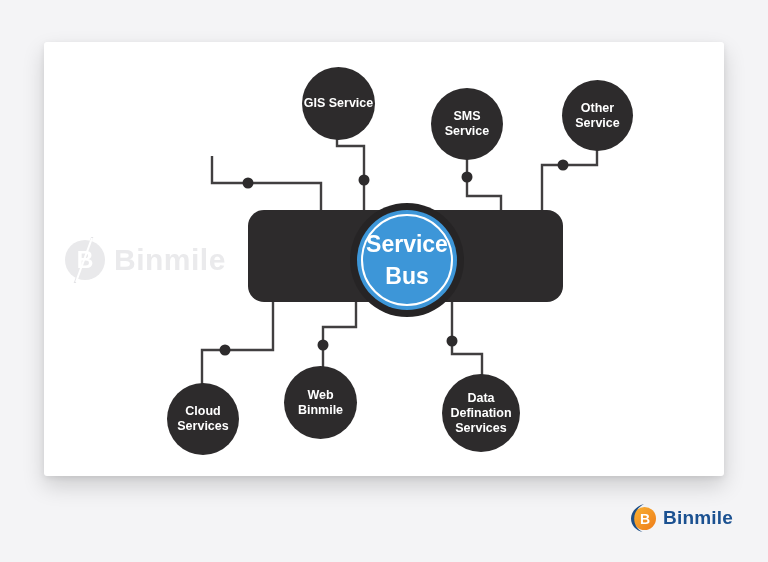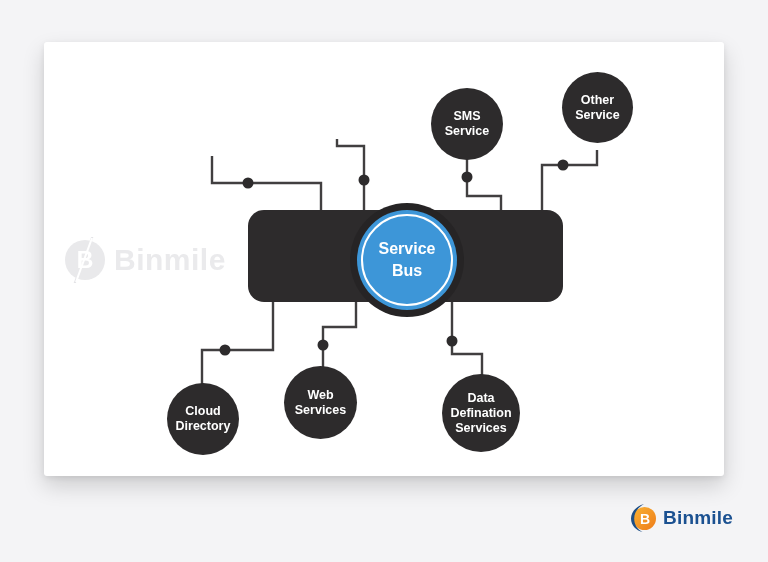--- a/index.html
+++ b/index.html
@@ -65,41 +65,41 @@
   .bus-circle-ring {
     position: absolute;
     inset: 11px;
     border: 2.5px solid #ffffff;
     border-radius: 50%;
     pointer-events: none;
   }
   .bus-label {
     color: #ffffff;
     font-weight: bold;
-    font-size: 16px;
+    font-size: 23px;
     line-height: 1.4;
     width: 84px;
   }
   .node {
     position: absolute;
     border-radius: 50%;
     background: #2d2b2c;
     color: #ffffff;
     display: flex;
     align-items: center;
     justify-content: center;
     text-align: center;
     font-weight: bold;
     font-size: 12.5px;
     line-height: 1.2;
   }
   .node-directory { left: 176px; top: 84px;  width: 73px; height: 73px; }
   .node-gis       { left: 302px; top: 67px;  width: 73px; height: 73px; }
   .node-sms       { left: 431px; top: 88px;  width: 72px; height: 72px; justify-content: center; }
-  .node-other     { left: 562px; top: 72px;  width: 71px; height: 71px; }
+  .node-other     { left: 562px; top: 80px;  width: 71px; height: 71px; }
   .node-cloud     { left: 167px; top: 383px; width: 72px; height: 72px; }
   .node-web       { left: 284px; top: 366px; width: 73px; height: 73px; }
   .node-data      { left: 442px; top: 374px; width: 78px; height: 78px; }
 
   .watermark {
     position: absolute;
     left: 63px;
     top: 237px;
     display: flex;
     align-items: center;
@@ -159,31 +159,34 @@
       <circle cx="467" cy="177" r="5.5"></circle>
       <circle cx="563" cy="165" r="5.5"></circle>
       <circle cx="225" cy="350" r="5.5"></circle>
       <circle cx="323" cy="345" r="5.5"></circle>
       <circle cx="452" cy="341" r="5.5"></circle>
     </g>
   </svg>
 
   <div class="bus"></div>
 
+  <div class="node node-gis">
+    <span>GIS Service</span>
+  </div>
   <div class="node node-sms">
     <span>SMS Service</span>
   </div>
   <div class="node node-other">
     <span>Other Service</span>
   </div>
   <div class="node node-cloud">
-    <span>Cloud Directory</span>
+    <span>Cloud Services</span>
   </div>
   <div class="node node-web">
-    <span>Web Services</span>
+    <span>Web Binmile</span>
   </div>
   <div class="node node-data">
     <span>Data Defination Services</span>
   </div>
 
   <div class="bus-circle">
     <div class="bus-circle-blue">
       <div class="bus-label">Service Bus</div>
     </div>
     <div class="bus-circle-ring"></div>

